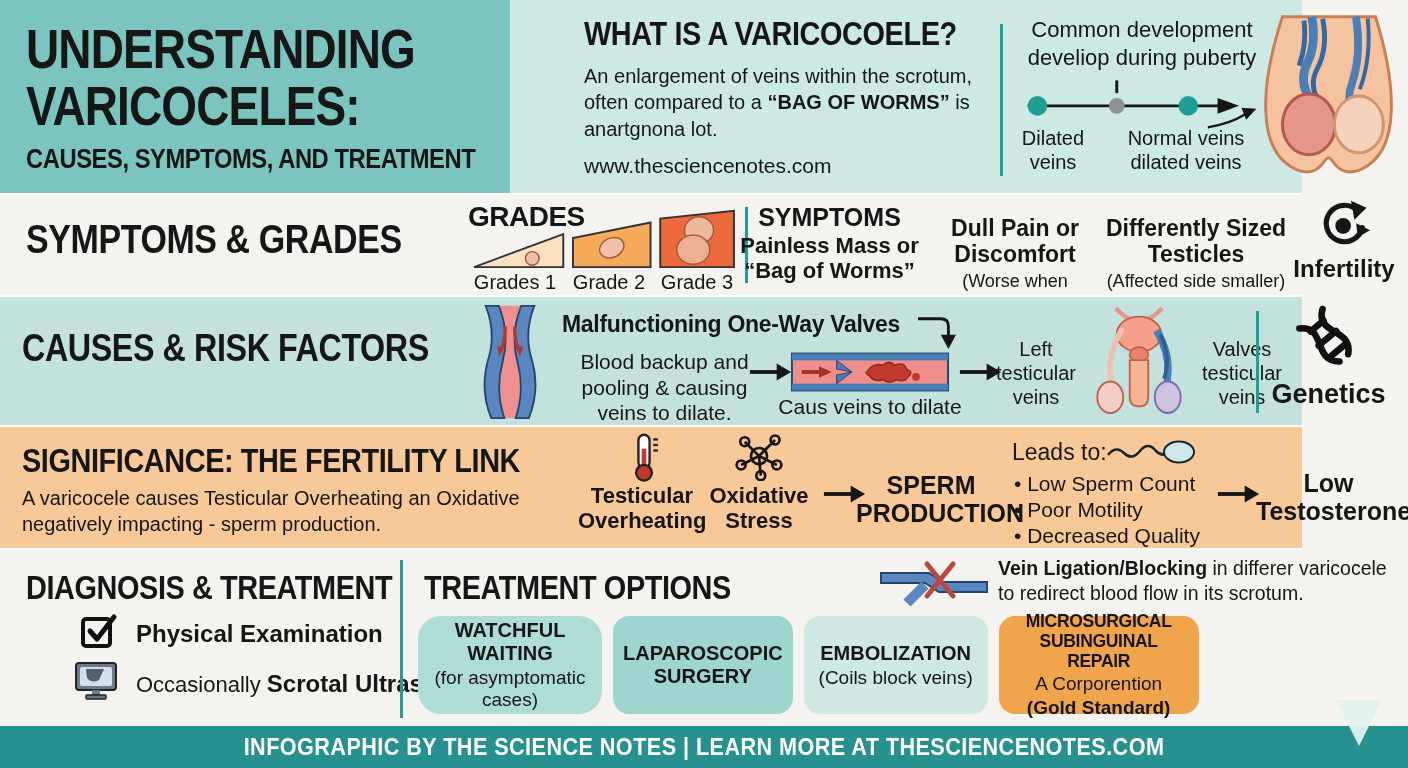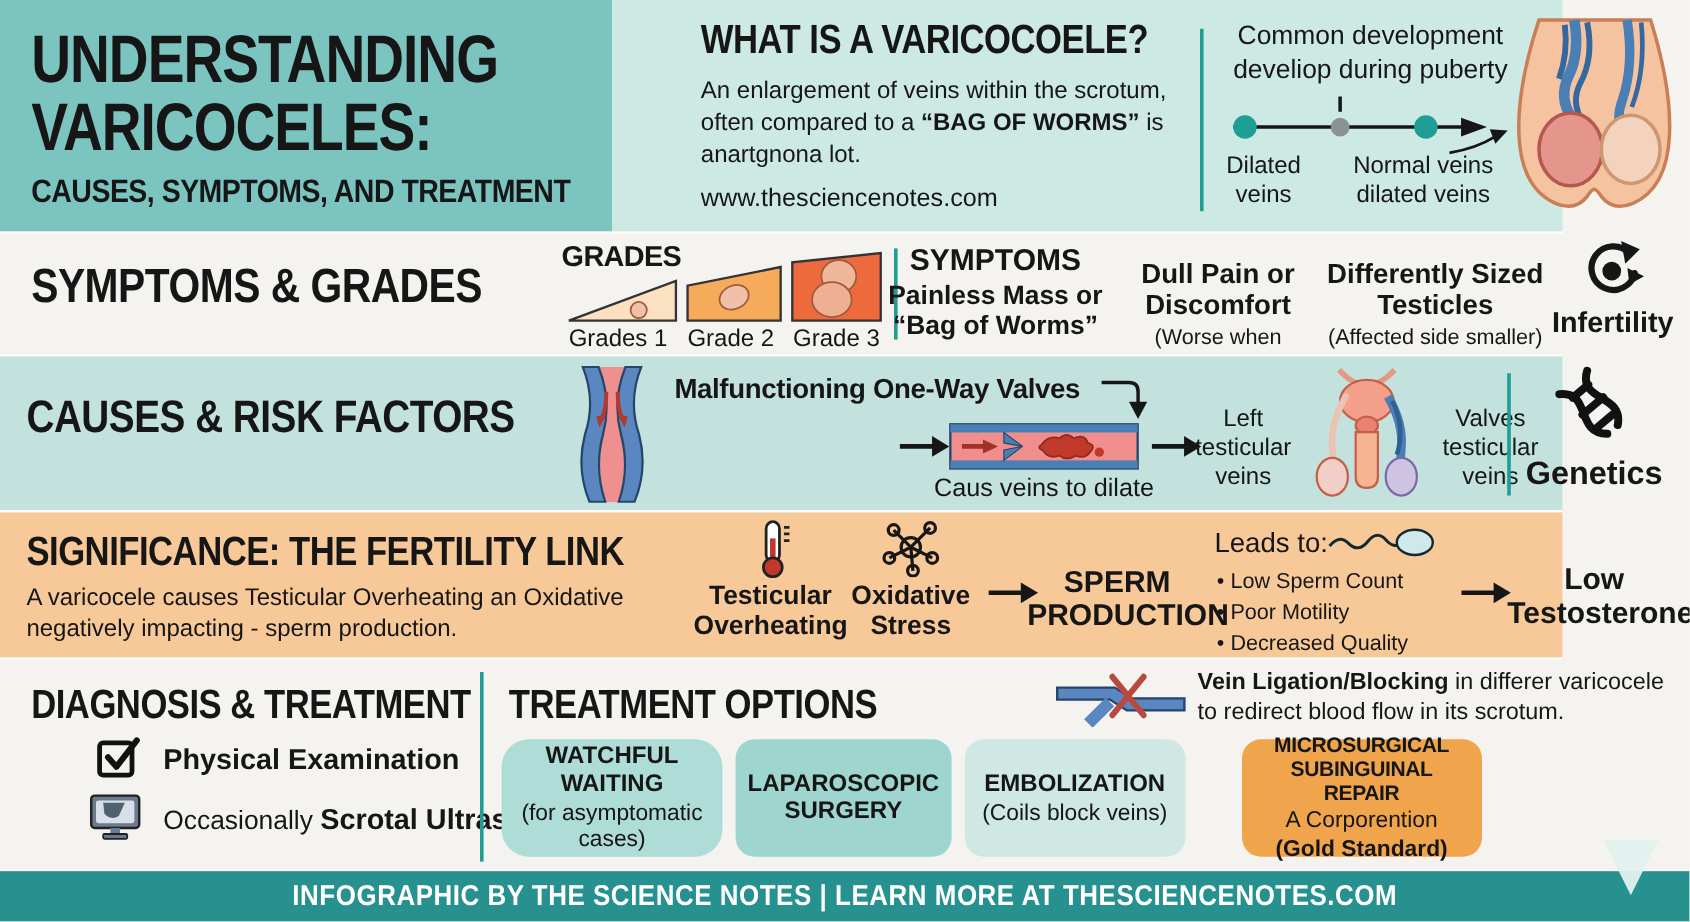--- a/index.html
+++ b/index.html
@@ -72,21 +72,21 @@
       <path d="M100,2 Q106,40 96,70 Q90,86 96,98" stroke="#4a7fb5" stroke-width="8" fill="none"></path>
       <path d="M112,4 Q116,44 104,76" stroke="#35689e" stroke-width="4" fill="none"></path>
       <ellipse cx="52" cy="112" rx="27" ry="31" fill="#e5968c" stroke="#b4574e" stroke-width="3"></ellipse>
       <ellipse cx="103" cy="112" rx="25" ry="29" fill="#f3d3bd" stroke="#cf9672" stroke-width="3"></ellipse>
     </svg>
   </div>
 
   <div class="sec" style="top:193px;height:102px;background:var(--row-bg,#f4f3ef);border-top:2px solid #fdfcf9;">
     <div class="abs h2" style="left:26px;top:22px;">SYMPTOMS &amp; GRADES</div>
 
-    <div class="abs b" style="left:468px;top:6px;font-size:24px;letter-spacing:-.5px;">GRADES</div>
+    <div class="abs b" style="left:468px;top:6px;font-size:28px;letter-spacing:-.5px;">GRADES</div>
     <svg class="abs" style="left:468px;top:12px;" width="272" height="64" viewBox="0 0 272 66">
       <polygon points="2,62 94,62 94,28" fill="#fbe0c2" stroke="#333" stroke-width="2"></polygon>
       <circle cx="62" cy="53" r="7" fill="#f0c0a8" stroke="#a05a3c" stroke-width="1.5"></circle>
       <polygon points="104,62 184,62 184,16 104,32" fill="#f5ab59" stroke="#333" stroke-width="2"></polygon>
       <ellipse cx="144" cy="42" rx="13" ry="10" transform="rotate(-25 144 42)" fill="#f0c0a8" stroke="#a05a3c" stroke-width="1.5"></ellipse>
       <polygon points="194,62 270,62 270,4 194,12" fill="#ec6a3c" stroke="#333" stroke-width="2"></polygon>
       <ellipse cx="234" cy="24" rx="15" ry="14" fill="#f0b89b" stroke="#a05a3c" stroke-width="1.5"></ellipse>
       <ellipse cx="228" cy="44" rx="17" ry="15" fill="#eeb093" stroke="#a05a3c" stroke-width="1.5"></ellipse>
     </svg>
     <div class="abs ctr" style="left:470px;top:76px;width:90px;font-size:20px;">Grades 1</div>
@@ -130,20 +130,21 @@
       <path d="M37,22 q0,14 4,24" stroke="#b03a30" stroke-width="3.5" fill="none"></path>
       <polygon points="46,44 37,42 43,54" fill="#b03a30"></polygon>
     </svg>
 
     <div class="abs b" style="left:562px;top:14px;font-size:23px;white-space:nowrap;letter-spacing:-.3px;">Malfunctioning One-Way Valves</div>
     <svg class="abs" style="left:916px;top:16px;" width="42" height="38" viewBox="0 0 44 40">
       <path d="M2,6 H26 Q34,6 34,14 V24" fill="none" stroke="#161616" stroke-width="3"></path>
       <polygon points="26,23 42,23 34,38" fill="#161616"></polygon>
     </svg>
 
+    <div class="abs ctr" style="left:562px;top:52px;width:205px;font-size:21px;line-height:1.22;">Blood backup and pooling &amp; causing veins to dilate.</div>
 
     <svg class="abs" style="left:748px;top:64px;" width="44" height="22" viewBox="0 0 46 22">
       <line x1="2" y1="11" x2="32" y2="11" stroke="#161616" stroke-width="4"></line>
       <polygon points="30,2 45,11 30,20" fill="#161616"></polygon>
     </svg>
 
     <svg class="abs" style="left:790px;top:54px;" width="160" height="42" viewBox="0 0 165 42">
       <rect x="2" y="2" width="161" height="38" fill="#f08d8d" stroke="#24466b" stroke-width="2"></rect>
       <rect x="2" y="2" width="161" height="7" fill="#4a7fb5"></rect>
       <rect x="2" y="33" width="161" height="7" fill="#4a7fb5"></rect>
@@ -227,21 +228,21 @@
       <polygon points="30,2 45,11 30,20" fill="#161616"></polygon>
     </svg>
 
     <div class="abs ctr b" style="left:856px;top:44px;width:150px;font-size:25px;line-height:1.12;">SPERM PRODUCTION</div>
 
     <div class="abs" style="left:1012px;top:12px;font-size:23px;">Leads to:</div>
     <svg class="abs" style="left:1104px;top:10px;" width="95" height="34" viewBox="0 0 95 34">
       <path d="M4,18 q8,-10 16,-2 q8,8 16,-2 q8,-10 16,0 q6,6 12,2" fill="none" stroke="#15282e" stroke-width="2.5"></path>
       <ellipse cx="75" cy="15" rx="15" ry="10.5" fill="#cfe9ea" stroke="#15282e" stroke-width="2"></ellipse>
     </svg>
-    <div class="abs" style="left:1014px;top:44px;font-size:18px;line-height:26px;">
+    <div class="abs" style="left:1014px;top:44px;font-size:21px;line-height:26px;">
       <div class="bullet">Low Sperm Count</div>
       <div class="bullet">Poor Motility</div>
       <div class="bullet">Decreased Quality</div>
     </div>
 
     <svg class="abs" style="left:1216px;top:56px;" width="44" height="22" viewBox="0 0 46 22">
       <line x1="2" y1="11" x2="32" y2="11" stroke="#161616" stroke-width="4"></line>
       <polygon points="30,2 45,11 30,20" fill="#161616"></polygon>
     </svg>
 
@@ -286,21 +287,21 @@
         <div class="t">WATCHFUL WAITING</div>
         <div class="s">(for asymptomatic cases)</div>
       </div>
       <div class="card" style="flex:0 0 172px;background:var(--card-teal-c,#9ed5cf);">
         <div class="t">LAPAROSCOPIC SURGERY</div>
       </div>
       <div class="card" style="flex:0 0 184px;background:var(--card-teal-b,#cfe8e4);">
         <div class="t">EMBOLIZATION</div>
         <div class="s">(Coils block veins)</div>
       </div>
-      <div class="card card5" style="flex:0 0 200px;background:var(--card-orange,#f0a44c);margin-left:36px;">
+      <div class="card card5" style="flex:0 0 200px;background:var(--card-orange,#f0a44c);">
         <div class="t">MICROSURGICAL SUBINGUINAL REPAIR</div>
         <div class="s">A Corporention</div>
         <div class="s b">(Gold Standard)</div>
       </div>
     </div>
   </div>
 
   <div class="abs tri" style="left:1336px;top:700px;"></div>
 
   <div class="footerbar">

